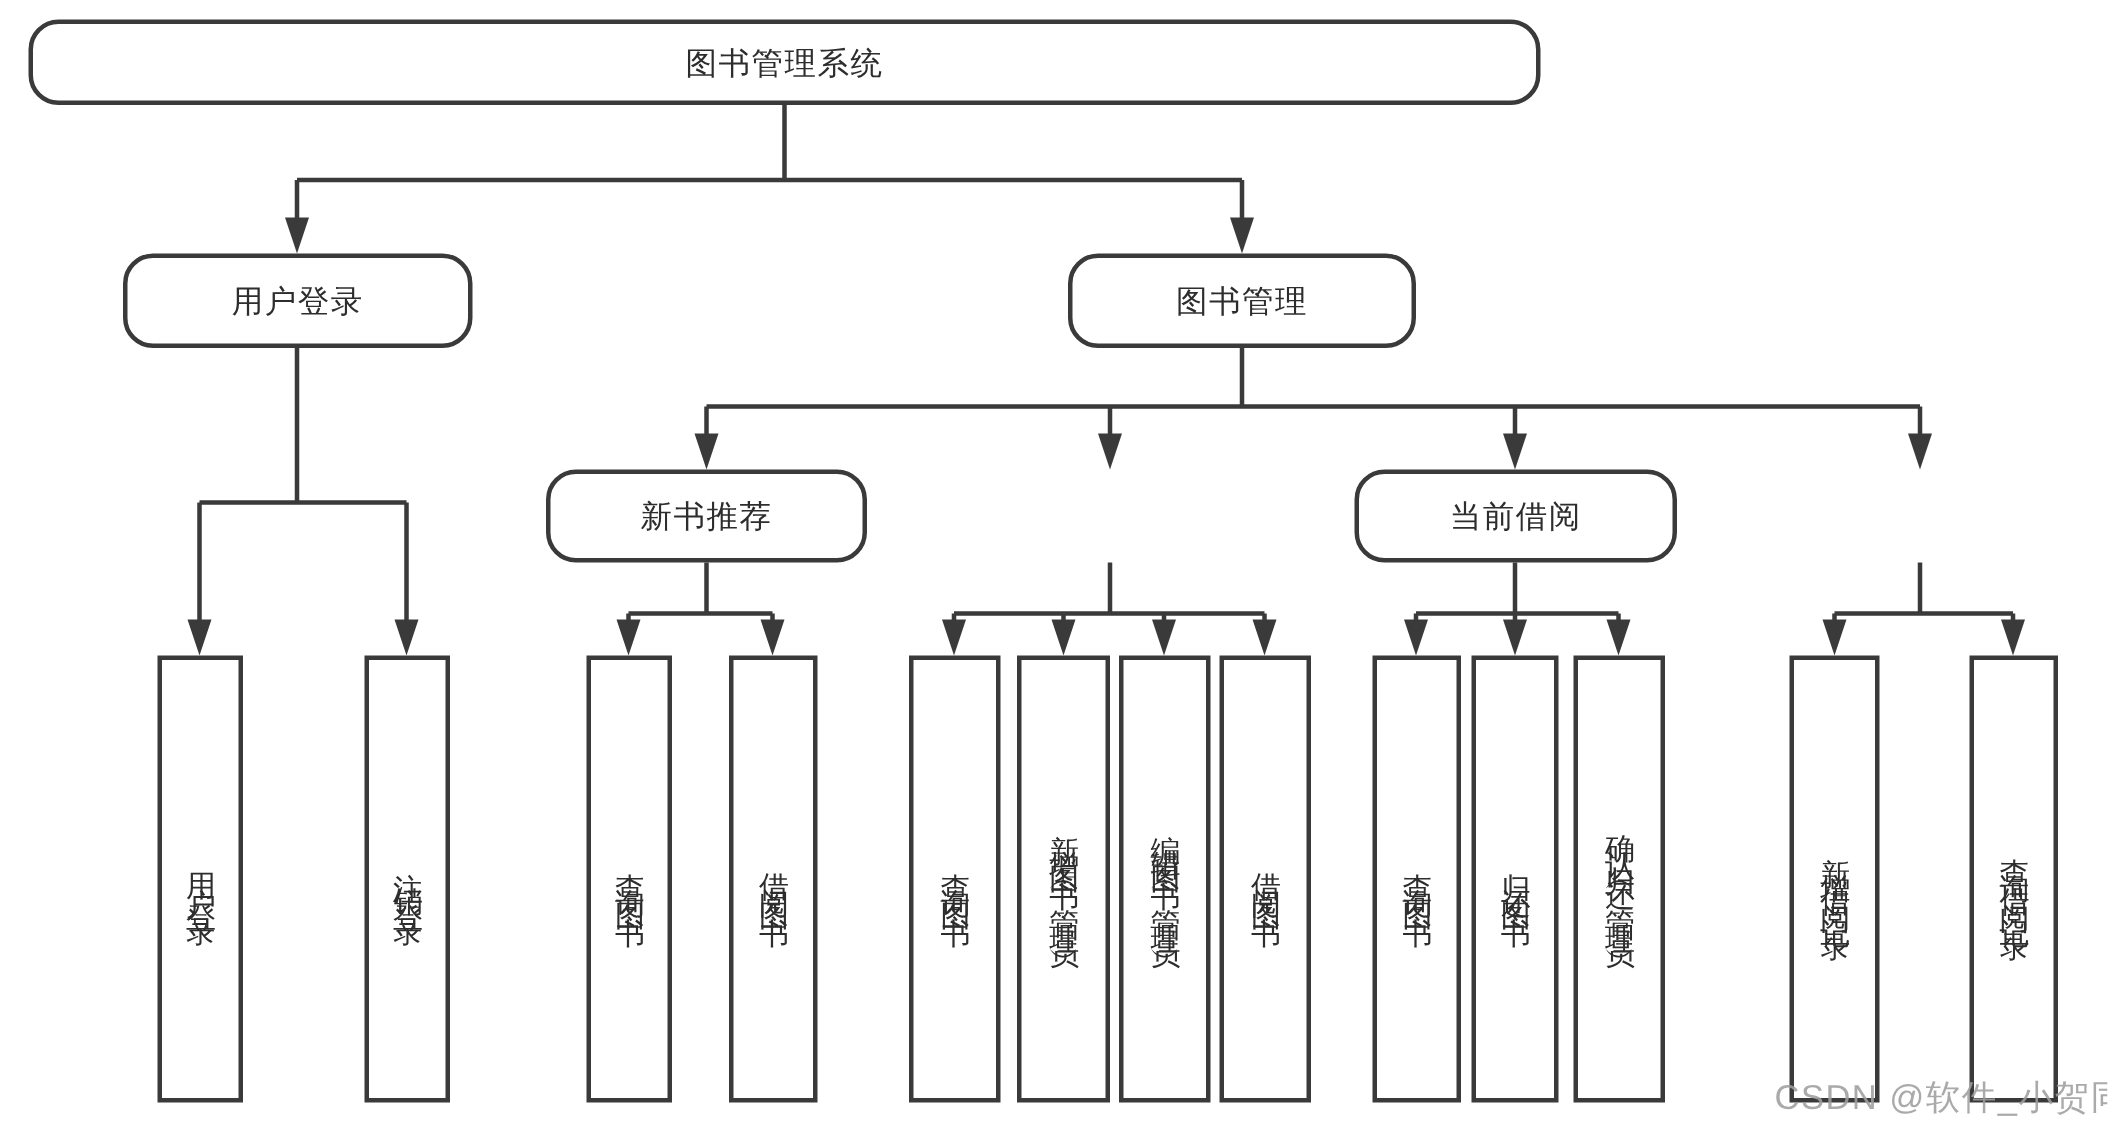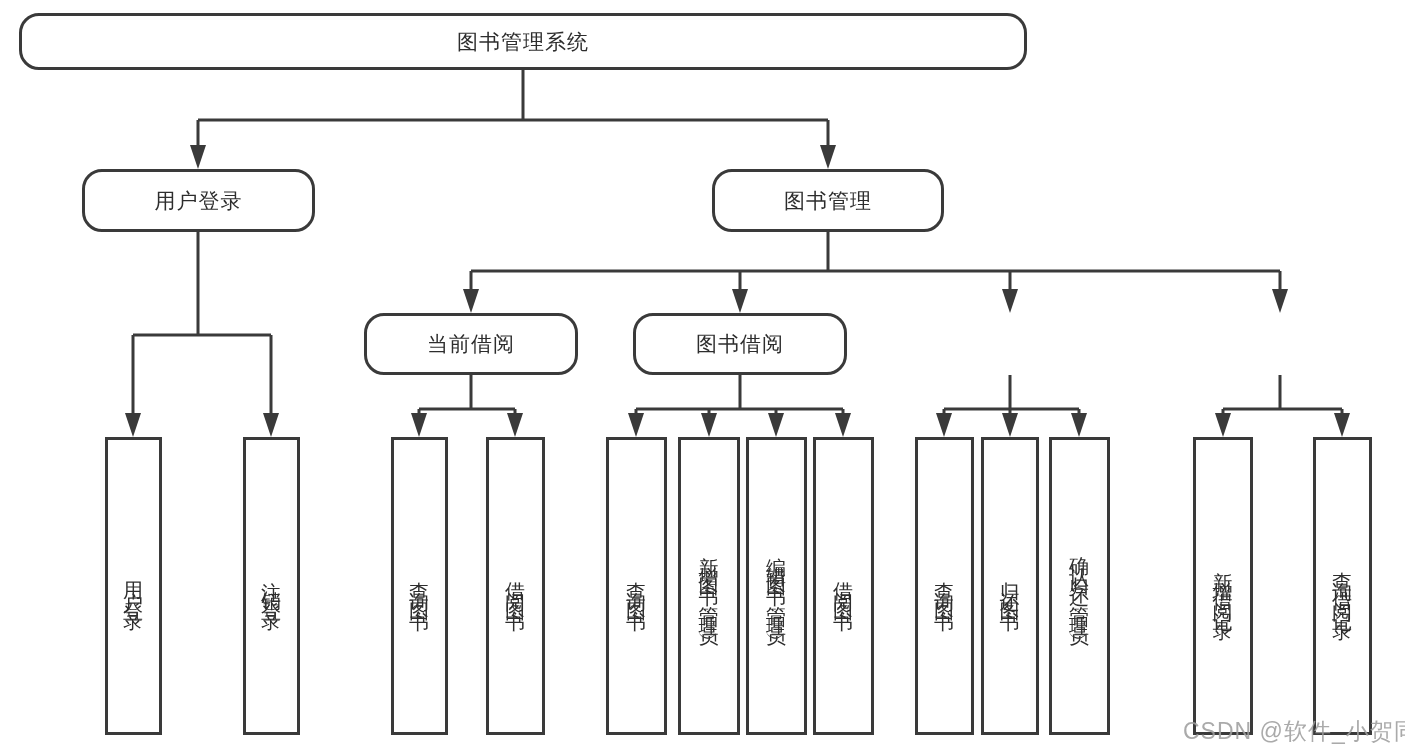--- a/index.html
+++ b/index.html
@@ -108,24 +108,24 @@
   </div>
 
   <div id="n-l2-0" class="node h-node">
     <span>用户登录</span>
   </div>
   <div id="n-l2-1" class="node h-node">
     <span>图书管理</span>
   </div>
 
   <div id="n-l3-0" class="node h-node">
+    <span>新书推荐</span>
+  </div>
+  <div id="n-l3-2" class="node h-node">
     <span>当前借阅</span>
-  </div>
-  <div id="n-l3-1" class="node h-node">
-    <span>图书借阅</span>
   </div>
 
   <div id="n-lf-0" class="node v-node">
     <span class="v-label">用户登录</span>
   </div>
   <div id="n-lf-1" class="node v-node">
     <span class="v-label">注销登录</span>
   </div>
   <div id="n-lf-2" class="node v-node">
     <span class="v-label">查询图书</span>

